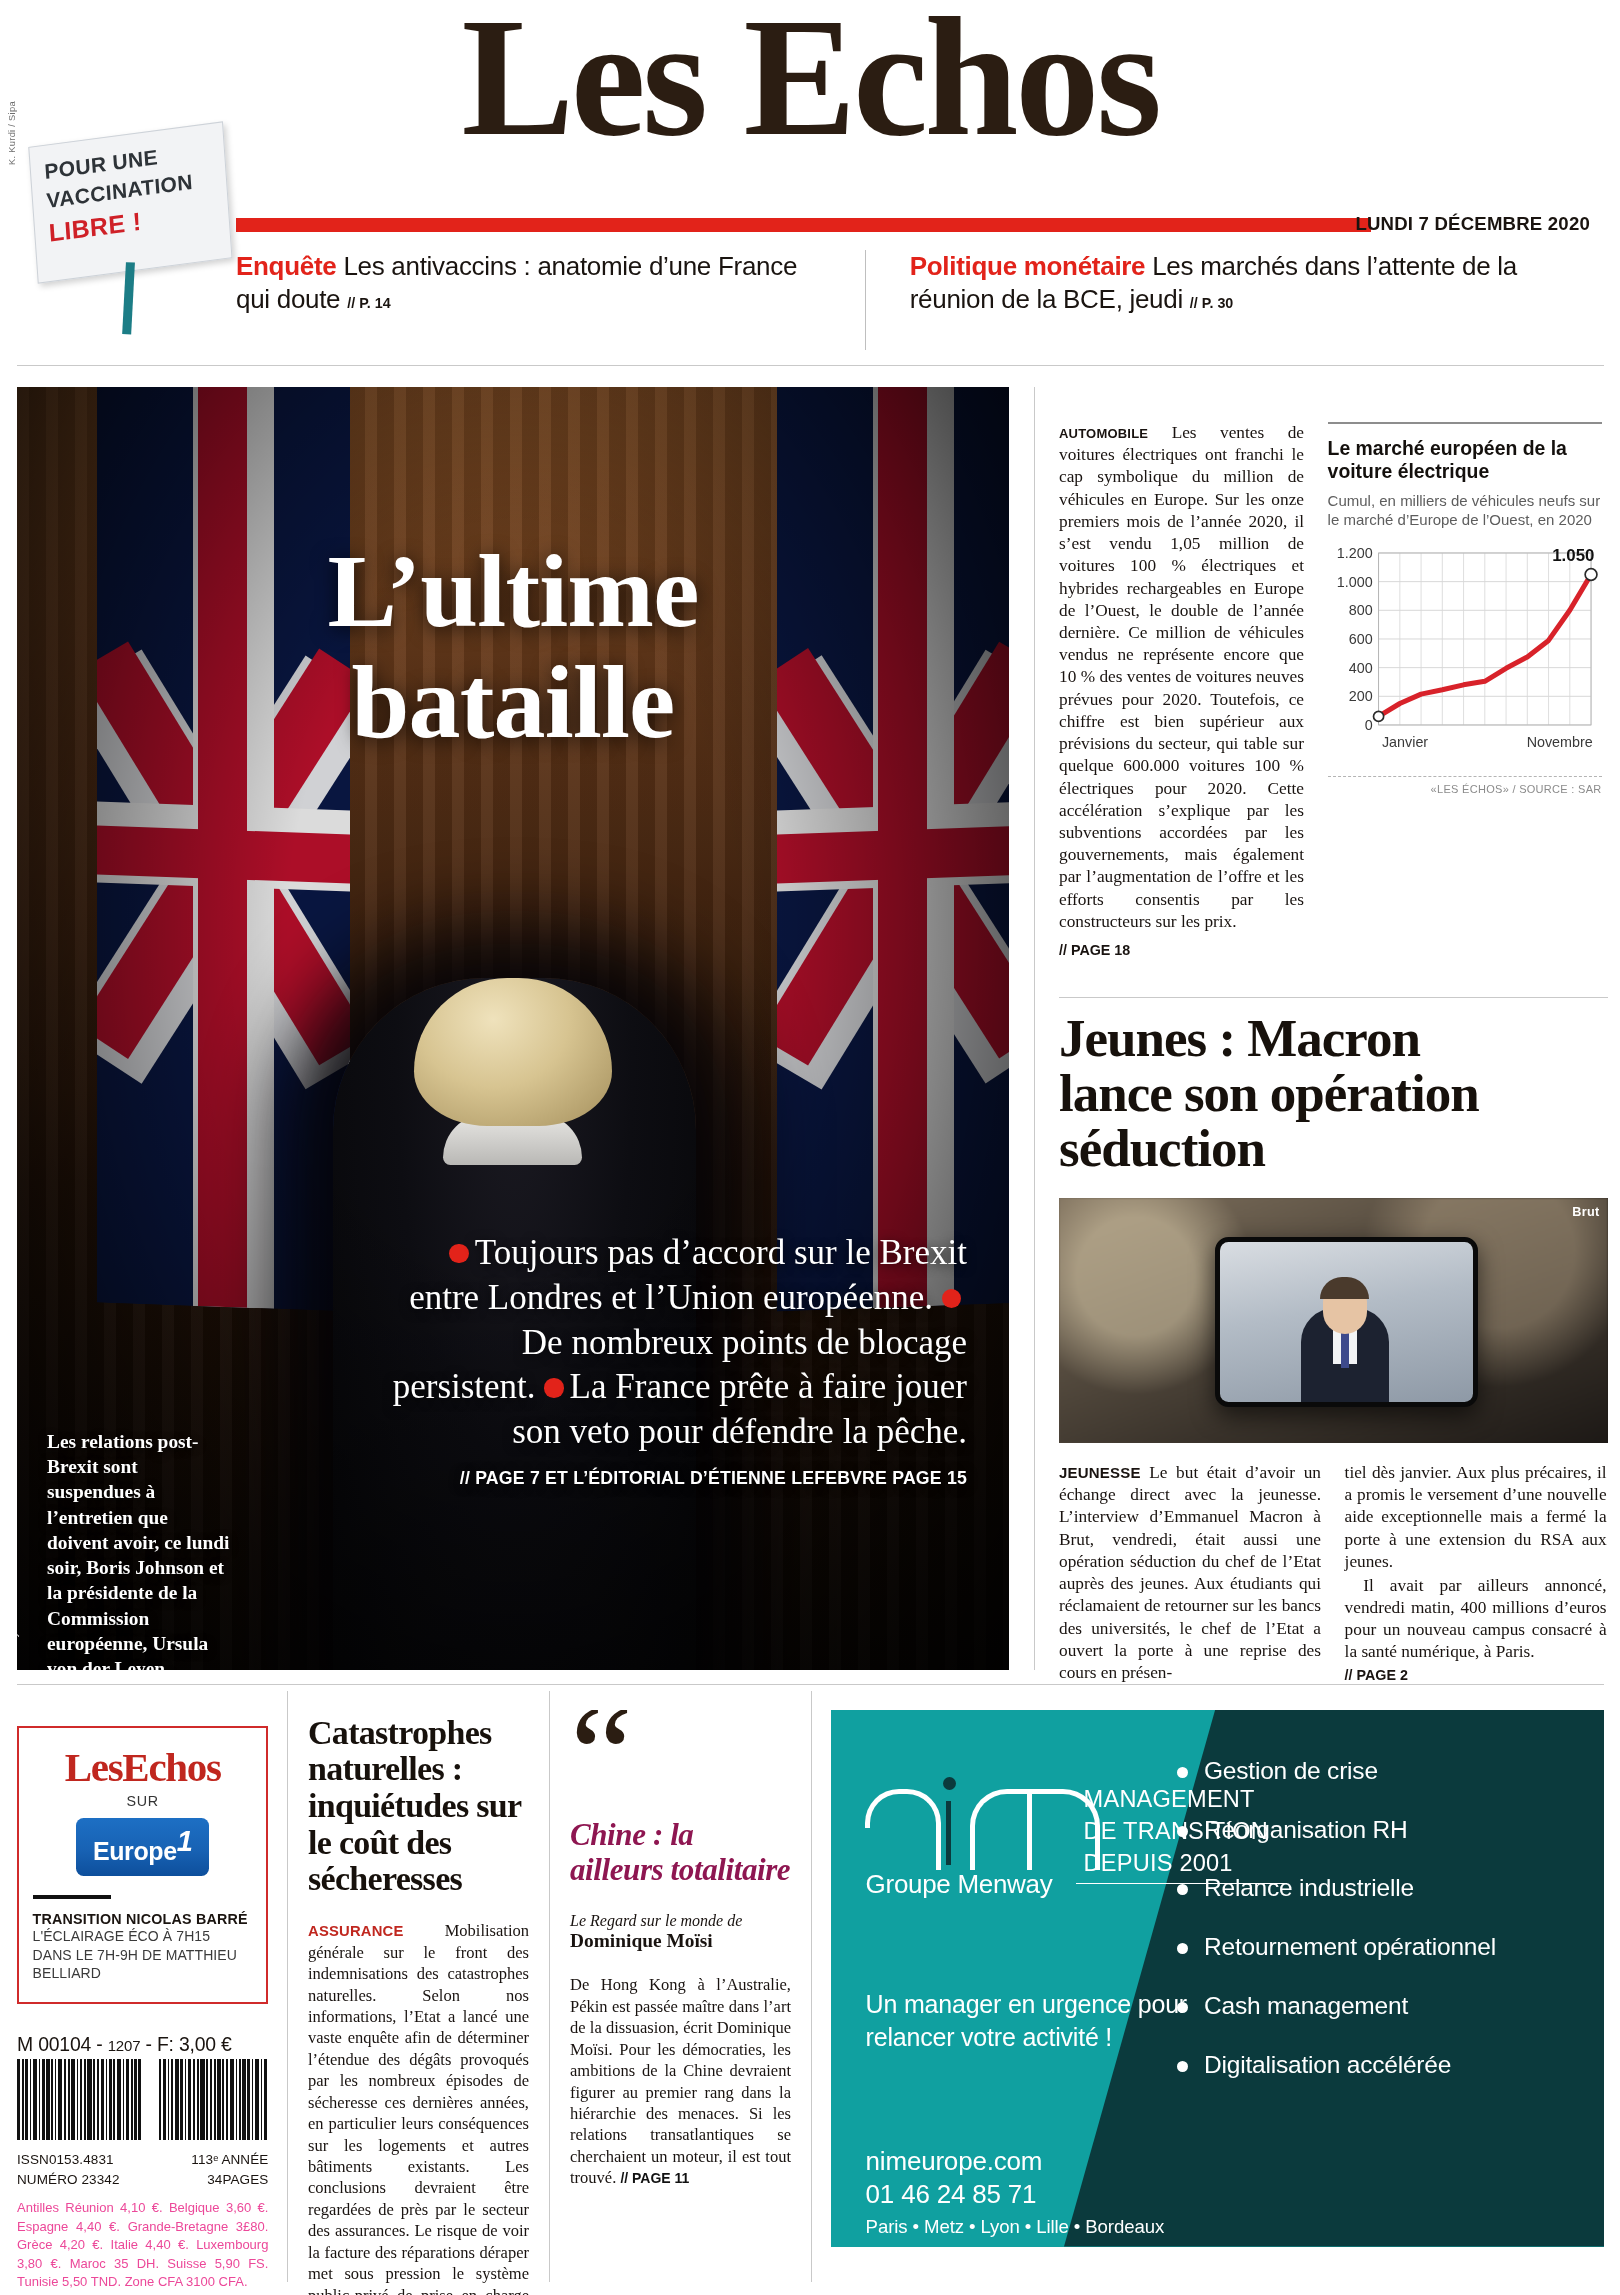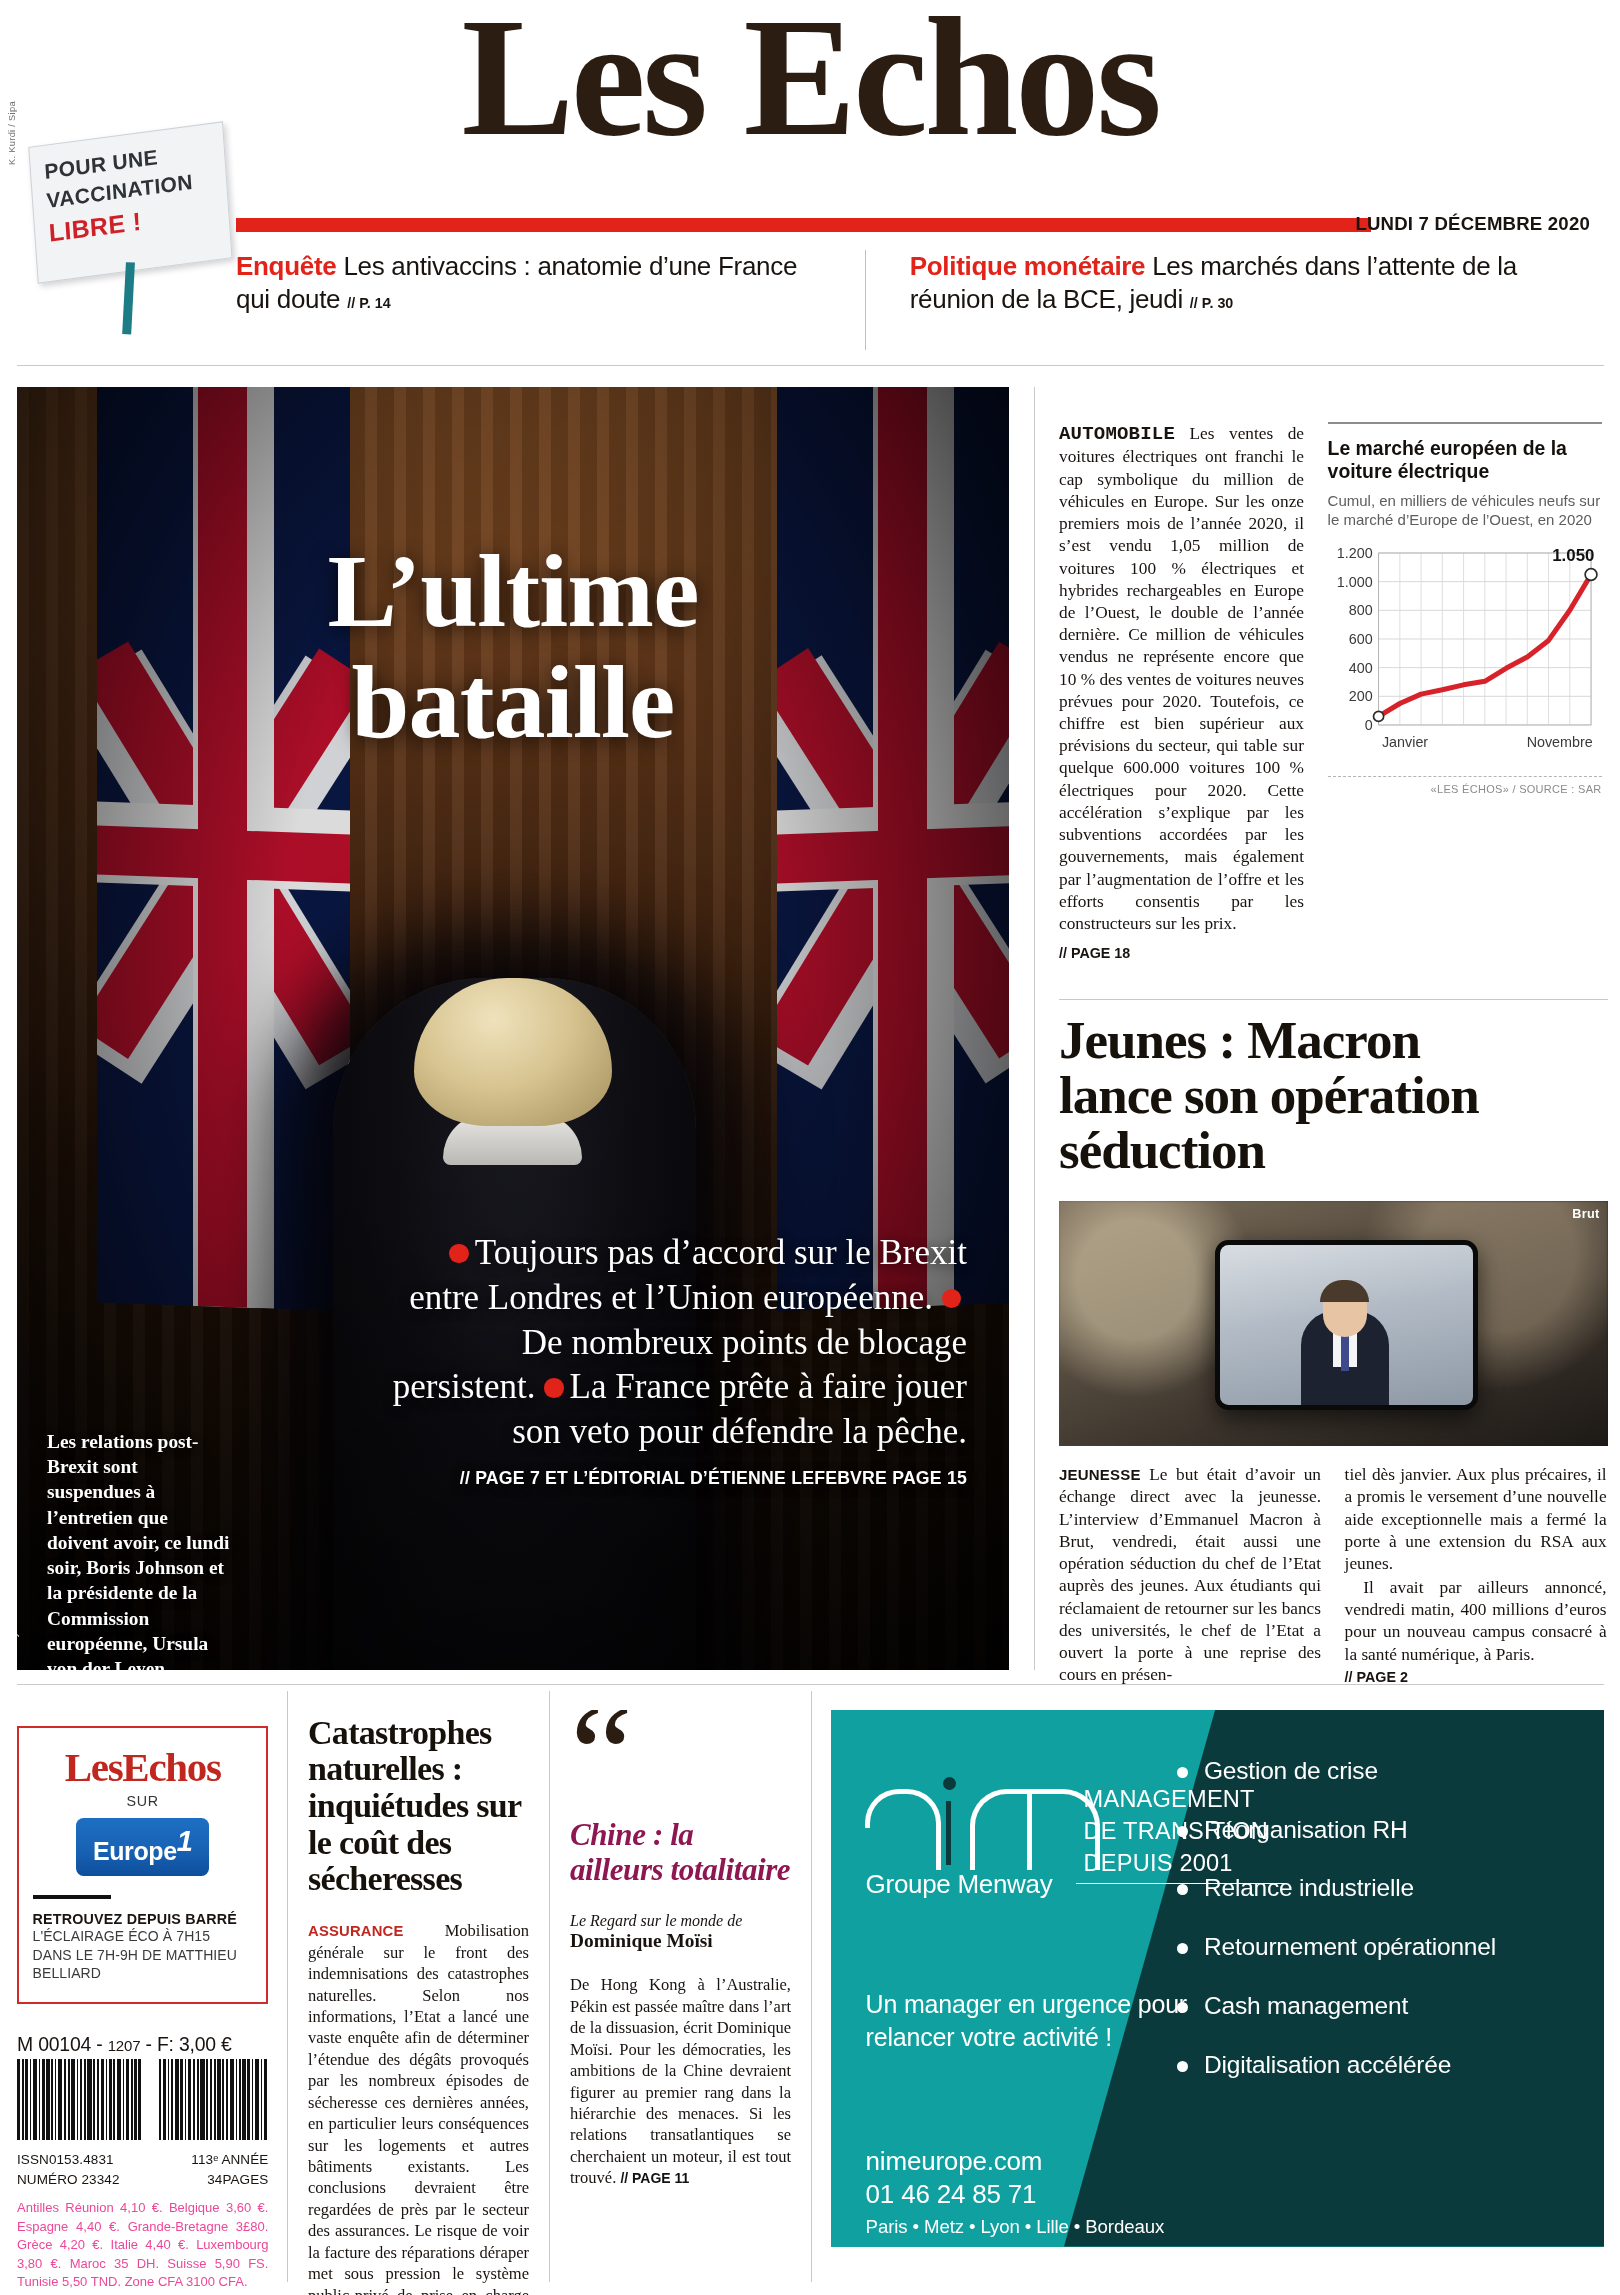--- a/index.html
+++ b/index.html
@@ -81,21 +81,21 @@
 
   
   .vdiv{position:absolute;left:1034px;top:387px;width:0.8px;height:1283px;background:#c9c9c9;}
   .rcol{position:absolute;left:1059px;top:390px;width:549px;}
   .head-xl{font-family:"Liberation Serif",serif;font-weight:700;font-size:53px;line-height:1.04;letter-spacing:-1px;color:#17110c;}
   .sect-rule{height:1.7px;background:#8d8d8d;margin:0 0 13.5px 0;}
   .sect-rule.light{background:#c9c9c9;height:0.8px;}
 
   .auto-wrap{display:flex;gap:23.6px;margin-top:32px;}
   .auto-text{width:245px;font-family:"Liberation Serif",serif;font-size:17.3px;line-height:1.285;text-align:justify;color:#191310;}
-  .auto-text b{font-family:Liberation Mono, monospace;font-weight:700;font-size:19px;letter-spacing:0.2px;}
+  .auto-text b{font-family:Liberation Sans, sans-serif;font-weight:700;font-size:13px;letter-spacing:0.2px;}
   .auto-text .pref{display:block;margin-top:8.4px;font-family:"Liberation Sans",sans-serif;font-weight:700;font-size:14.3px;}
 
   
   .chartbox{width:274px;}
   .chart-title{font-family:"Liberation Sans",sans-serif;font-weight:700;font-size:19.4px;line-height:1.2;color:#14100d;margin-bottom:8.4px;}
   .chart-sub{font-family:"Liberation Sans",sans-serif;font-size:15px;line-height:1.25;color:#5d5d5d;margin-bottom:11.8px;}
   .chart-area{position:relative;height:228px;}
   .chart-src{margin-top:6.8px;border-top:0.8px dashed #b4b4b4;padding-top:5.9px;text-align:right;
     font-size:11px;color:#8b8b8b;letter-spacing:0.3px;}
 
@@ -359,21 +359,21 @@
 
   <div class="hrule-bot"></div>
   <div class="bottom">
 
     <div class="bcol c1">
       <div class="promo">
         <div class="le">LesEchos</div>
         <div class="sur">SUR</div>
         <div class="e1"><span>Europe</span><sup>1</sup></div>
         <div class="bar"></div>
-        <div class="l1">RETROUVEZ DEPUIS BARRÉ</div>
+        <div class="l1">TRANSITION NICOLAS BARRÉ</div>
         <div class="l2">L'ÉCLAIRAGE ÉCO À 7H15</div>
         <div class="l2">DANS LE 7H-9H DE MATTHIEU BELLIARD</div>
       </div>
 
       <div class="barblock">
         <div class="price"><span>M 00104 - </span><span class="sm">1207</span><span> - F: 3,00 €</span></div>
         <div class="bars" id="barcode">
             <i style="width: 3.4px; margin-right: 1.7px;"></i>
             <i style="width: 1.7px; margin-right: 1.7px;"></i>
             <i style="width: 2.5px; margin-right: 1.7px;"></i>

